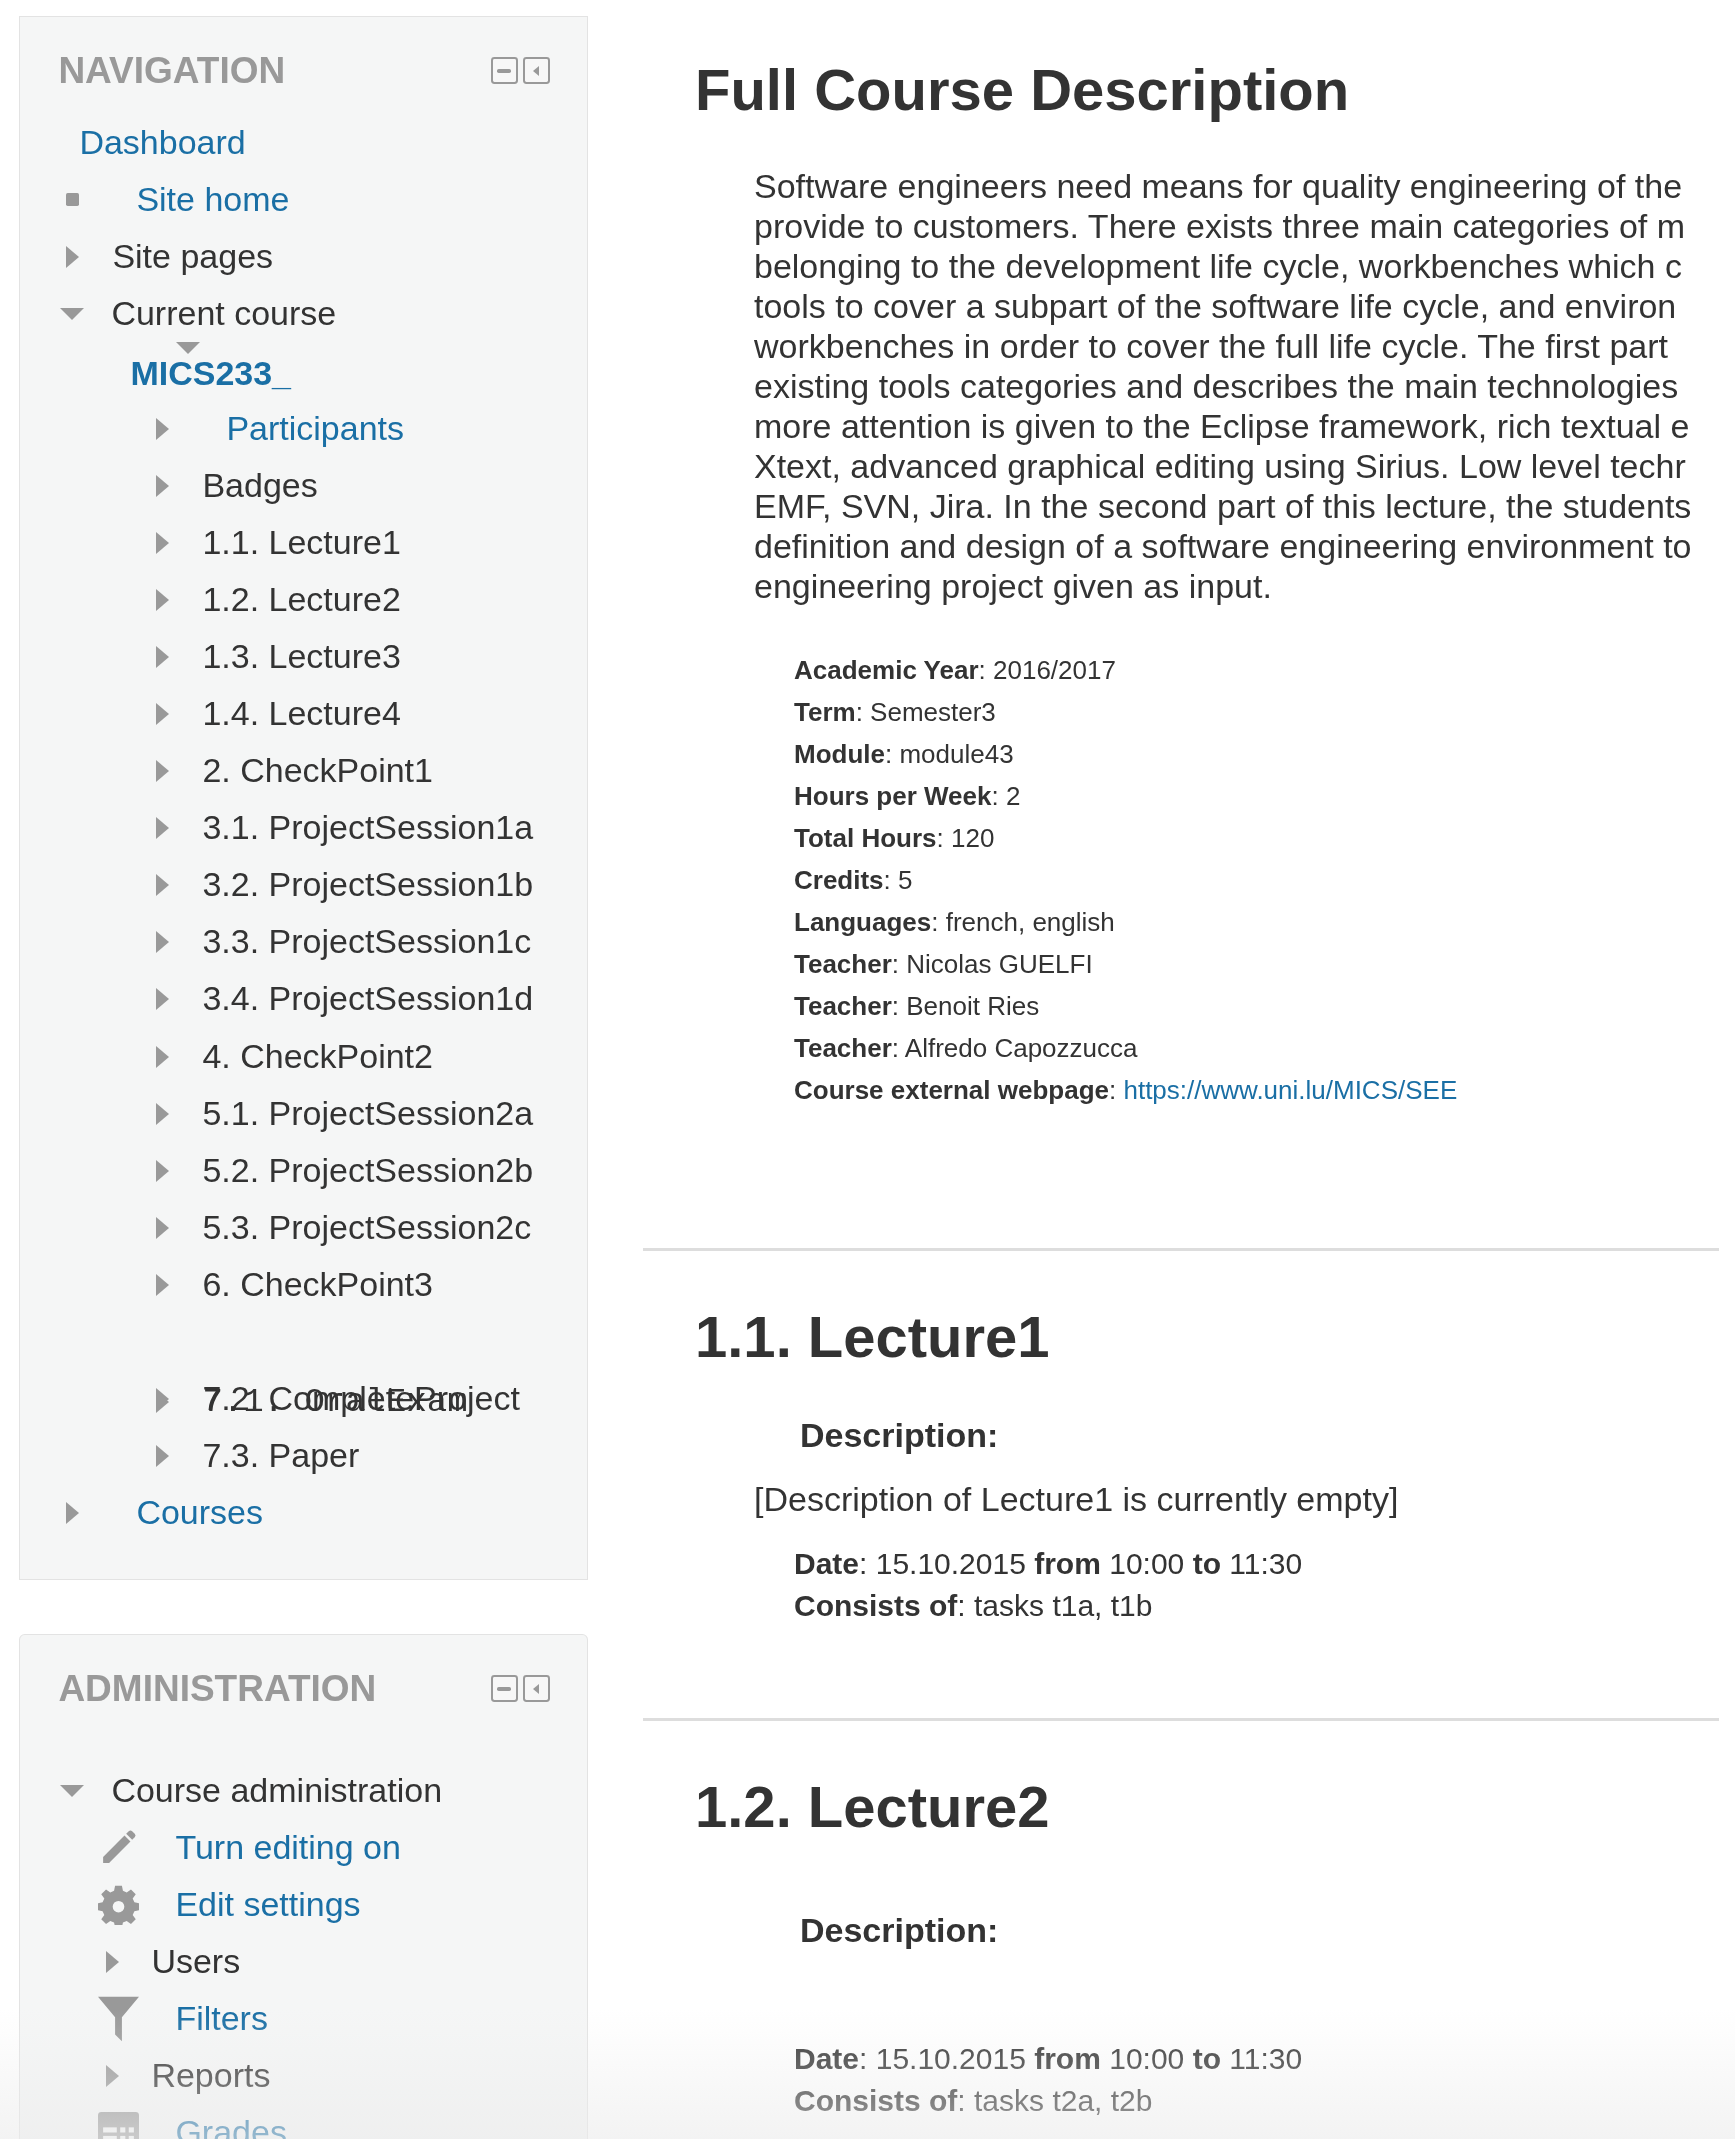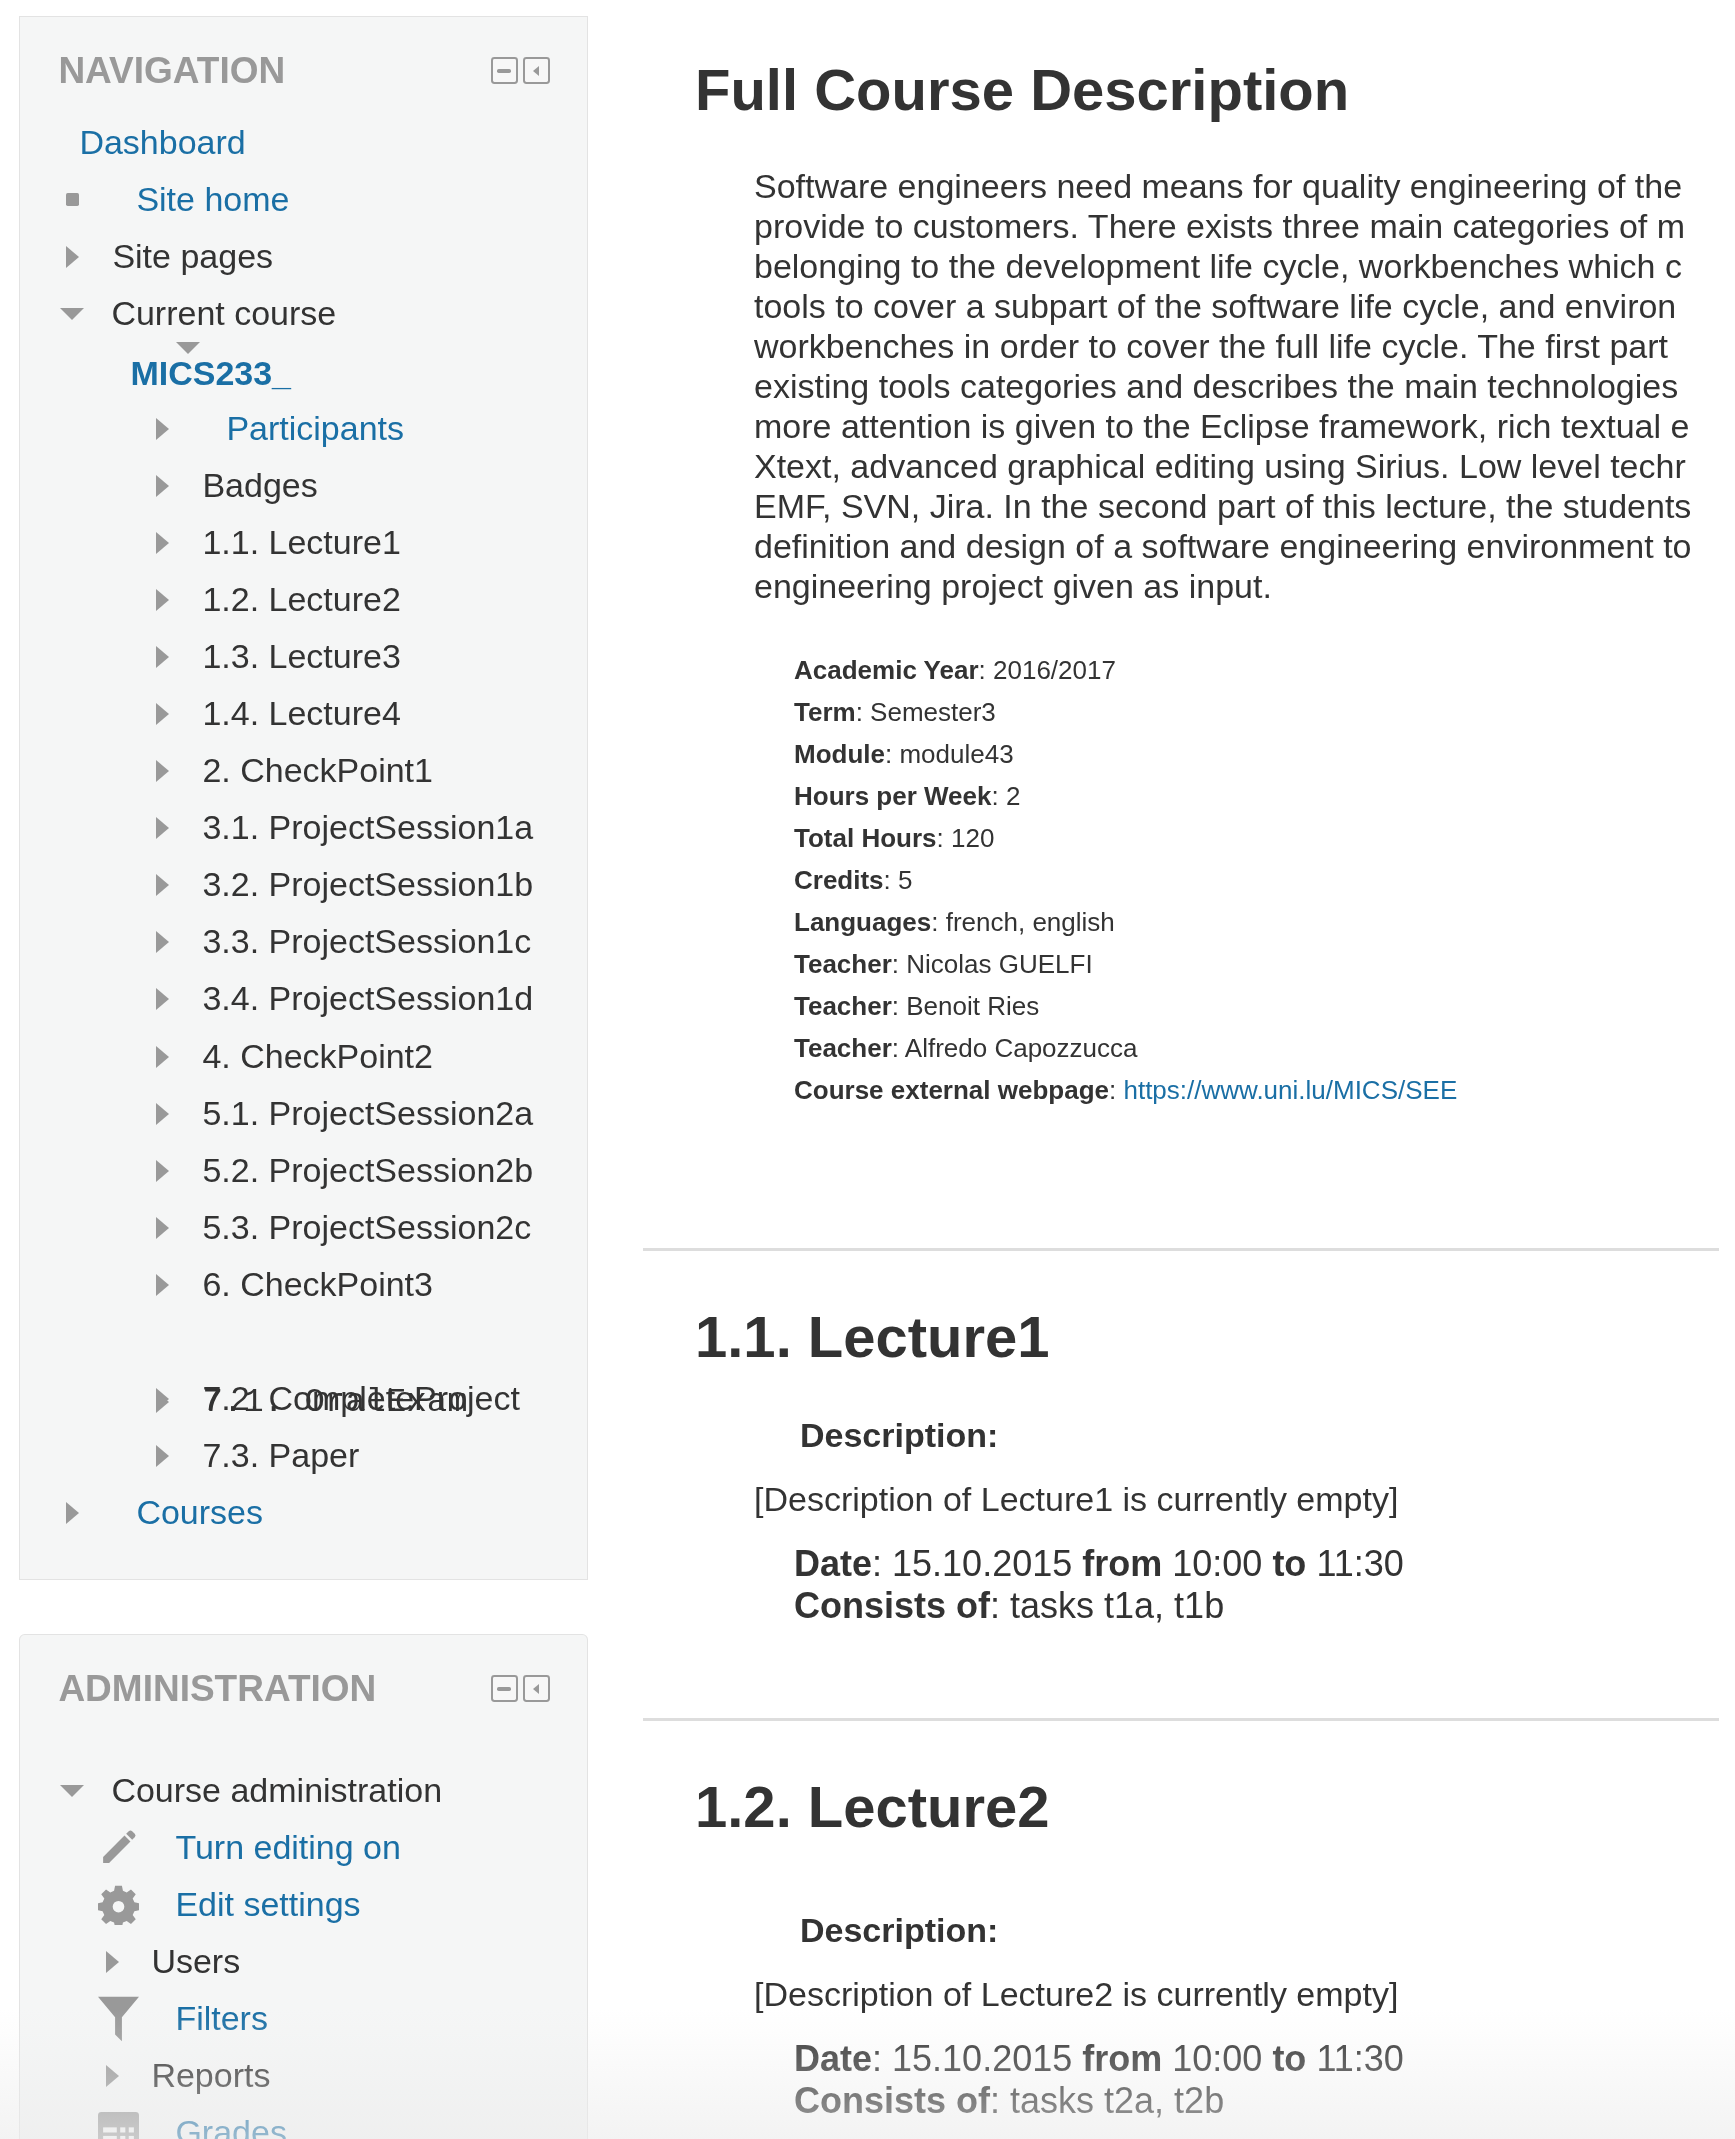--- a/index.html
+++ b/index.html
@@ -50,21 +50,21 @@
   #intro { position:absolute; left:111px; top:166px; width:1028px; font-size:34px; line-height:40px; color:#333; }
   #intro .line { white-space:nowrap; overflow:visible; }
   #details { position:absolute; left:151px; top:649px; font-size:26px; line-height:42px; }
   #details .row { white-space:nowrap; }
   .k { font-weight:bold; }
   .link { color:#1a6fa5; }
   .divider { position:absolute; left:0; width:1076px; height:3.4px; background:#dddddd; }
   .lec-title { font-size:58px; }
   .lec-desc-label { position:absolute; left:151px; font-size:34px; font-weight:bold; white-space:nowrap;margin-left:6px; }
   .lec-desc { position:absolute; left:111px; font-size:34px; white-space:nowrap; }
-  .lec-meta { position:absolute; left:151px; font-size:36px; line-height:42px; white-space:nowrap; }
+  .lec-meta { position:absolute; left:151px; font-size:30px; line-height:42px; white-space:nowrap; }
   .fade { position:absolute; left:0; bottom:0; width:1735px; height:131px; background:linear-gradient(to bottom, rgba(255,255,255,0), rgba(235,235,235,0.6)); pointer-events:none; }
 </style>
 </head>
 <body>
 
 <div id="nav-block" class="block">
   <div class="block-title">NAVIGATION</div>
   <div class="block-controls">
     <div class="ctrl">
         <div class="minus"></div>
@@ -337,21 +337,20 @@
   <div class="lec-desc-label" style="top:1416px;">Description:</div>
   <div class="lec-desc" style="top:1480px;">[Description of Lecture1 is currently empty]</div>
   <div class="lec-meta" style="top:1543px;">
     <div><span class="k">Date</span><span>: </span><span>15.10.2015</span> <span class="k">from</span> <span>10:00</span> <span class="k">to</span> <span>11:30</span></div>
     <div><span class="k">Consists of</span><span>: </span><span>tasks t1a, t1b</span></div>
   </div>
 
   <div class="divider" style="top:1718px;"></div>
   <div class="h1 lec-title" style="left:52px; top:1773px;">1.2. Lecture2</div>
   <div class="lec-desc-label" style="top:1911px;">Description:</div>
-  <div class="lec-desc" style="top:1975px;">[Description of Lecture2 is currently empty]</div>
   <div class="lec-meta" style="top:2038px;">
     <div><span class="k">Date</span><span>: </span><span>15.10.2015</span> <span class="k">from</span> <span>10:00</span> <span class="k">to</span> <span>11:30</span></div>
     <div><span class="k">Consists of</span><span>: </span><span>tasks t2a, t2b</span></div>
   </div>
 </div>
 
 <div class="fade"></div>
 
 
 </body></html>

